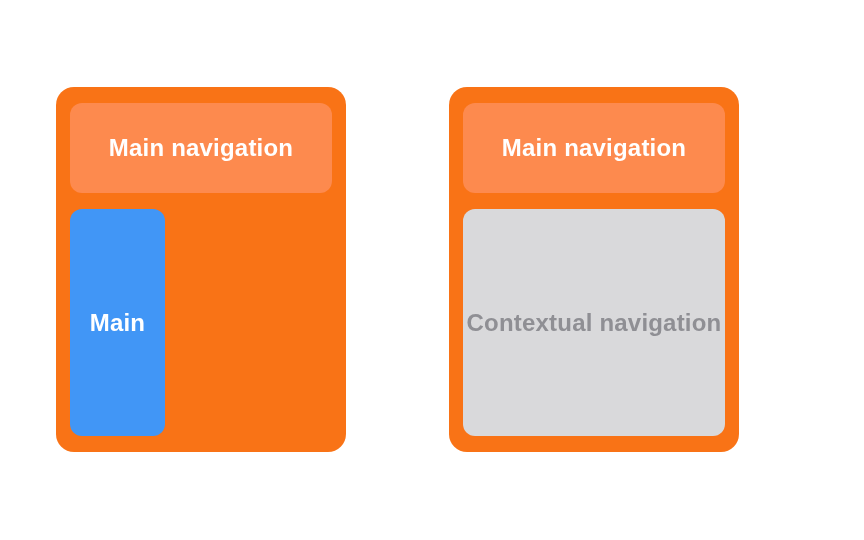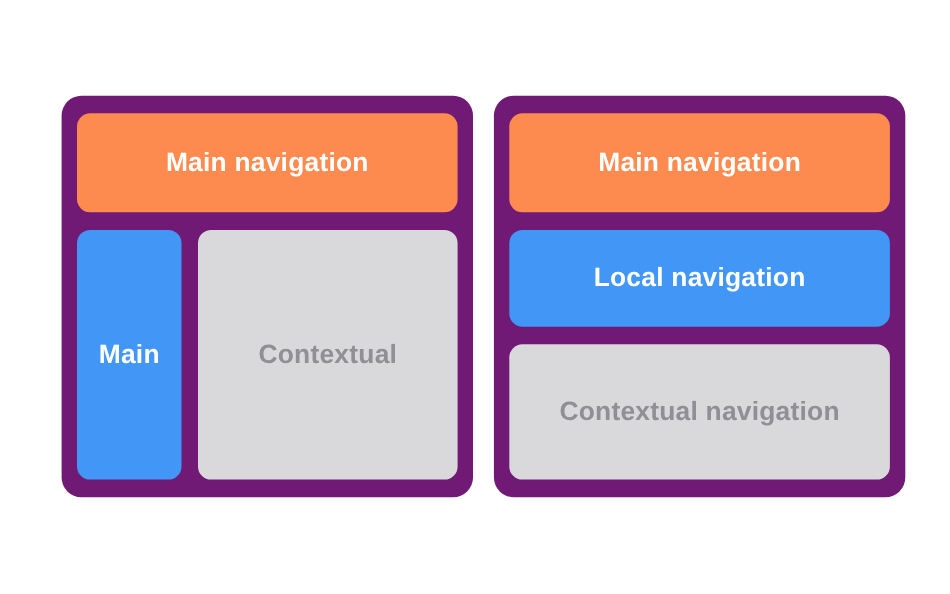--- a/index.html
+++ b/index.html
@@ -14,23 +14,23 @@
     overflow: hidden;
     font-family: "Liberation Sans", sans-serif;
   }
   .canvas {
     position: absolute;
     inset: 0;
   }
   .panel {
     position: absolute;
     top: 87px;
-    width: 374px;
+    width: 290px;
     height: 365px;
-    background: #701a75;
+    background: #f97316;
     border-radius: 18px;
     box-sizing: border-box;
     padding: 16px 14px;
     display: flex;
     flex-direction: column;
     gap: 16px;
   }
   .panel.left  { left: 56px; }
   .panel.right { left: 449px; }
 
@@ -92,31 +92,25 @@
 <div class="canvas">
 
   <div class="panel left">
     <div class="block main">
       <span>Main navigation</span>
     </div>
     <div class="split-row">
       <div class="block local">
         <span>Main</span>
       </div>
-      <div class="block contextual">
-        <span>Contextual</span>
-      </div>
     </div>
   </div>
 
   <div class="panel right">
     <div class="block main">
       <span>Main navigation</span>
-    </div>
-    <div class="block local">
-      <span>Local navigation</span>
     </div>
     <div class="block contextual">
       <span>Contextual navigation</span>
     </div>
   </div>
 
 </div>
 
 </body></html>

